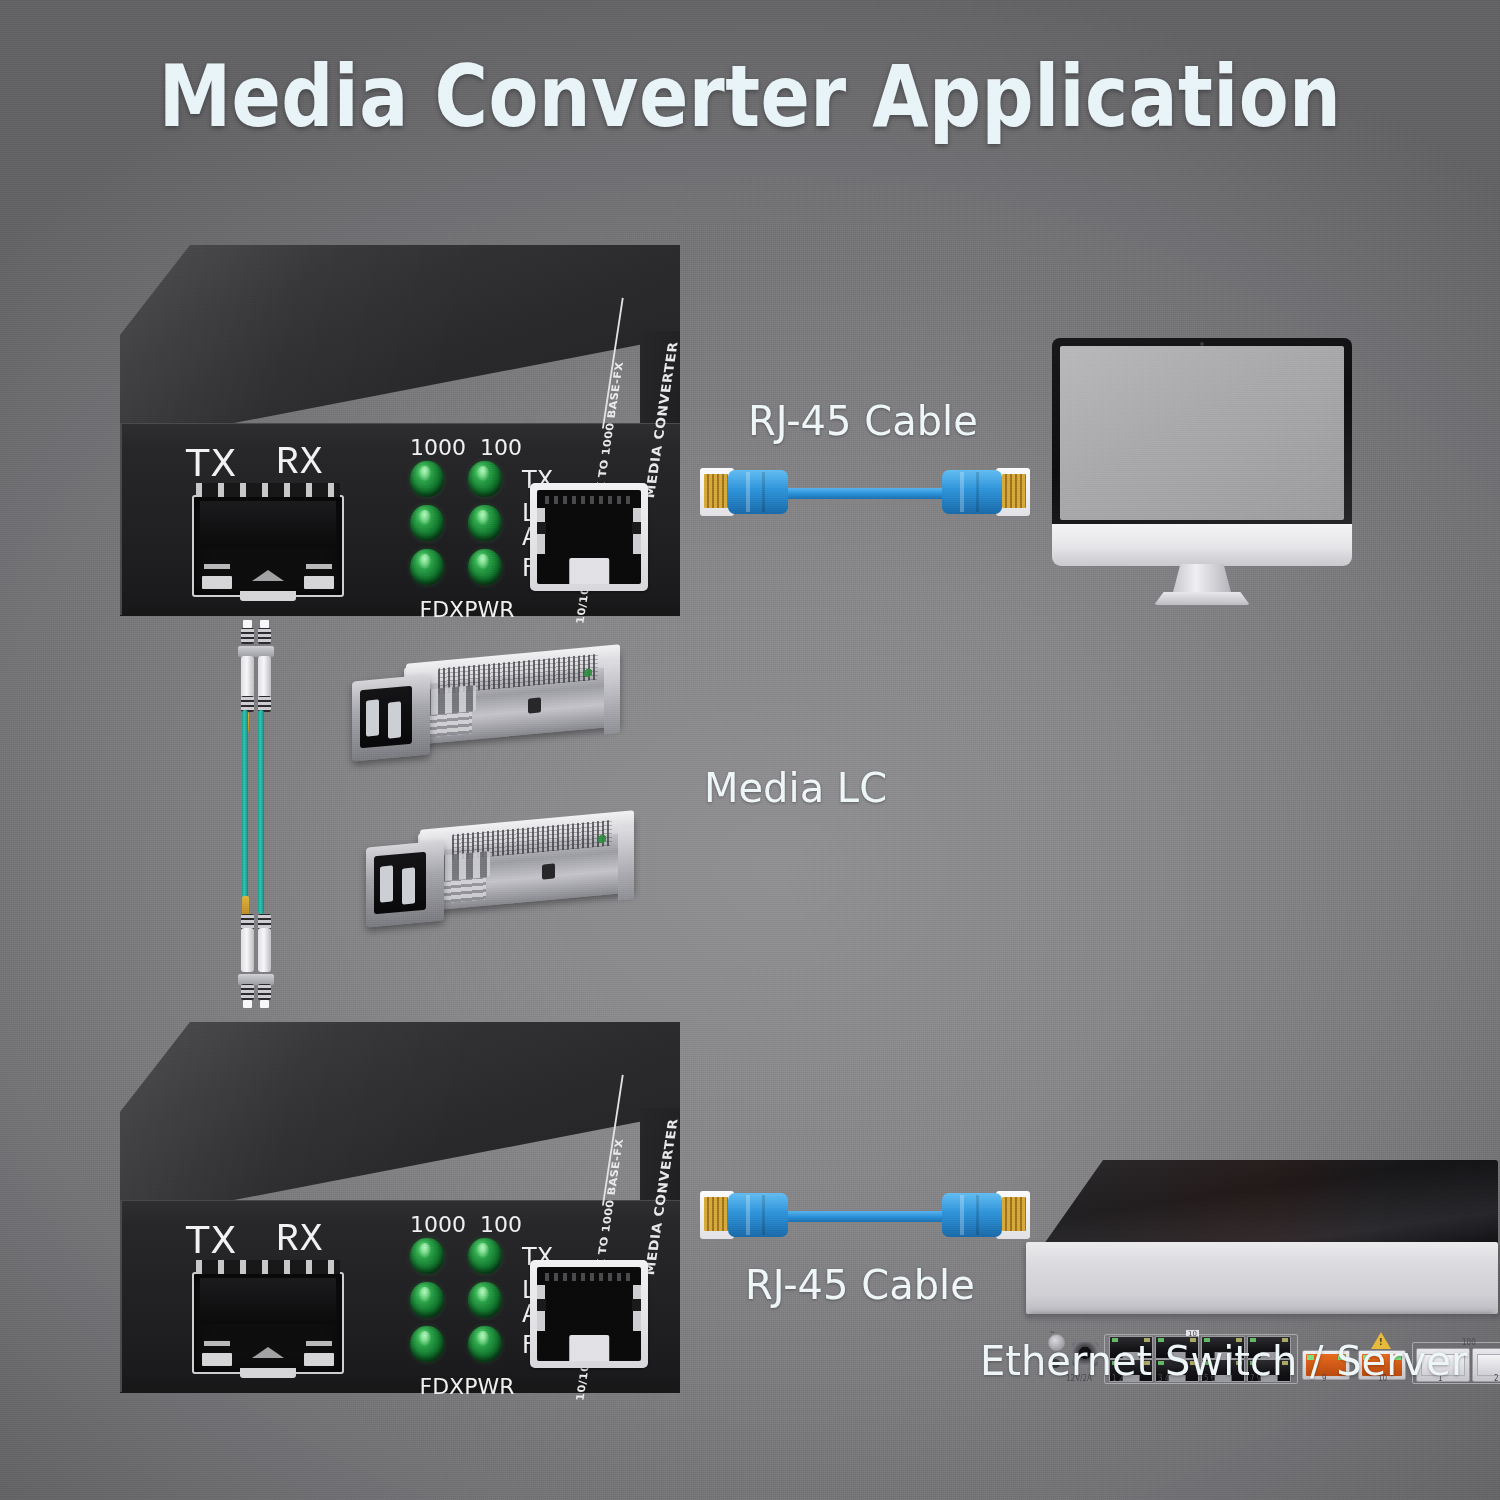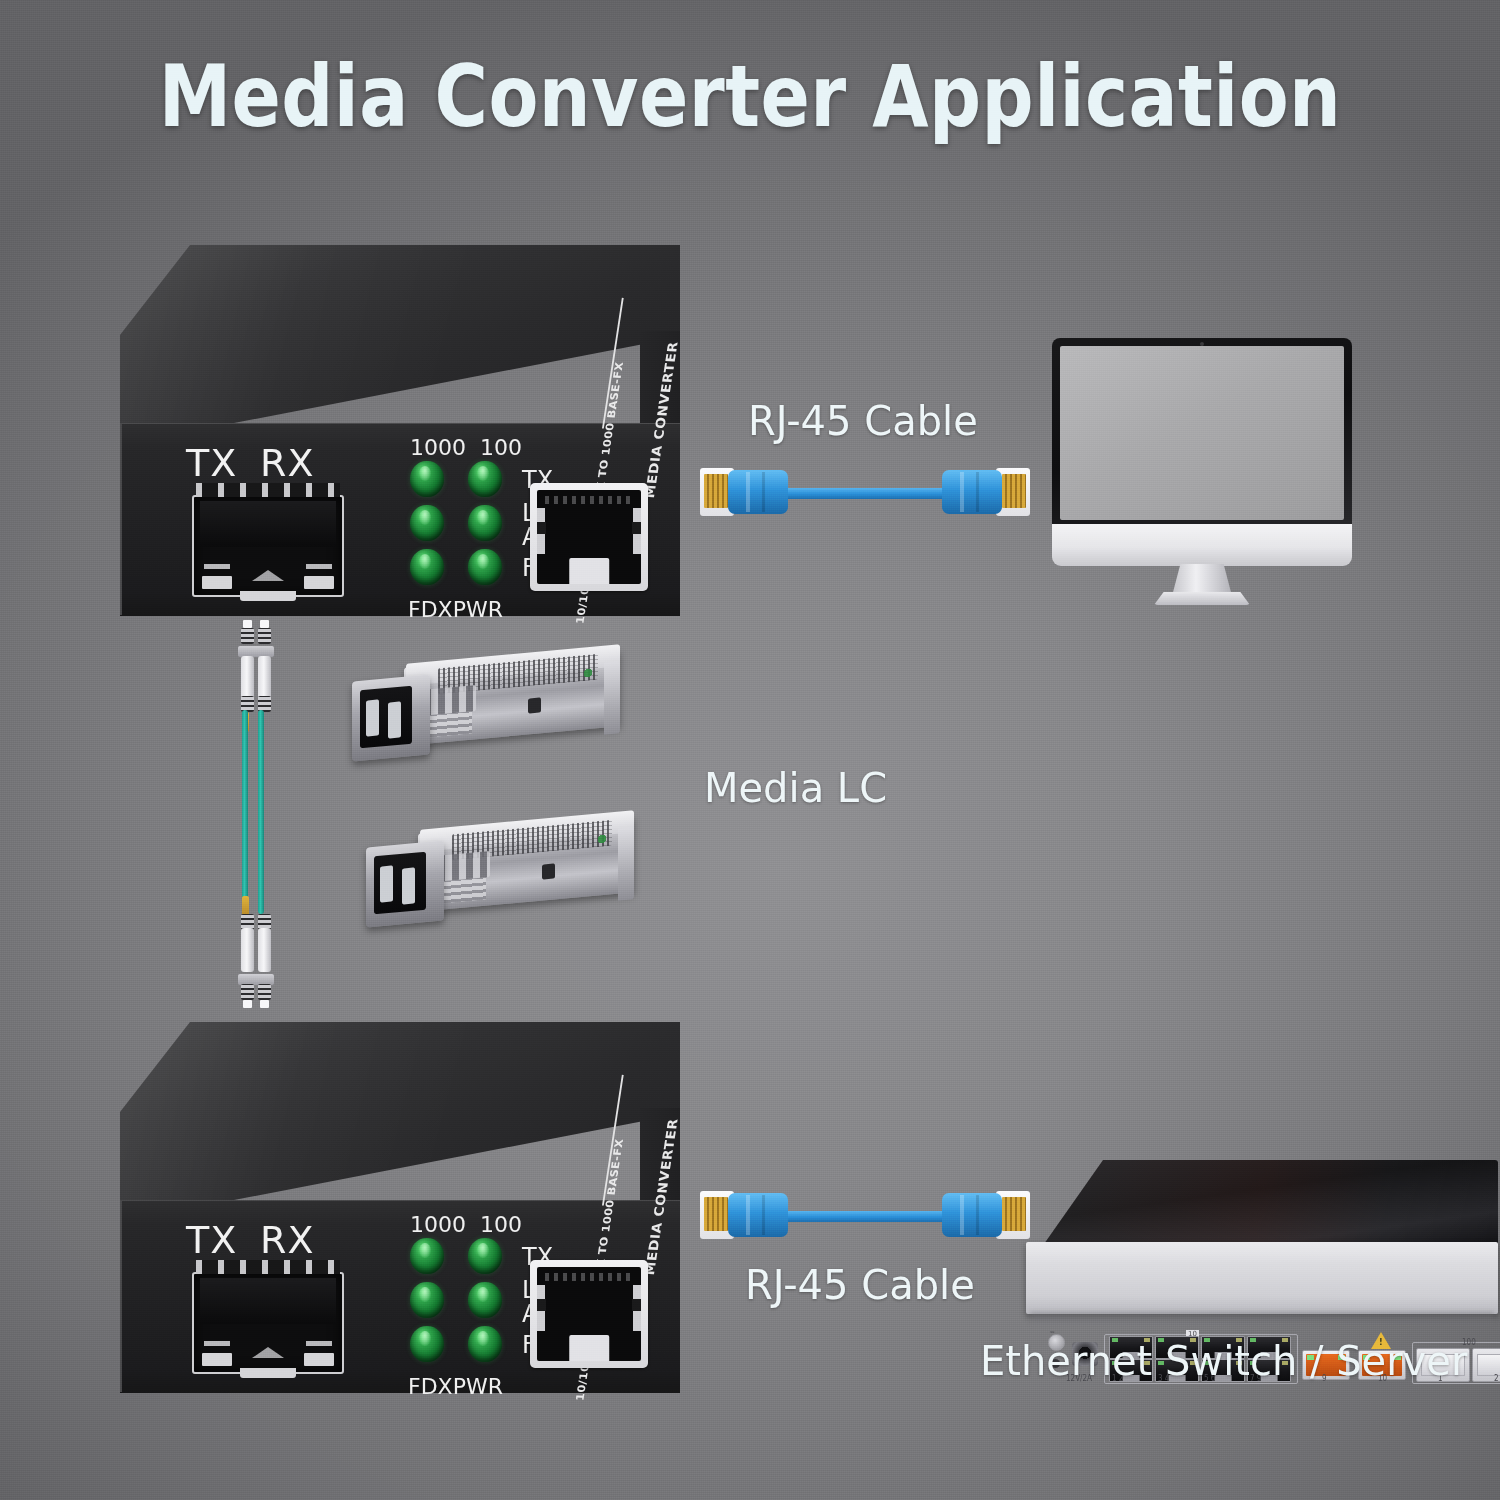--- a/index.html
+++ b/index.html
@@ -94,21 +94,21 @@
     font-weight:bold;font-size:11.5px;letter-spacing:.3px;color:#e9e9ea;
     transform:rotate(-62deg);transform-origin:100% 50%;white-space:nowrap;
   }
 
   
   .mc .txrx{
     position:absolute;top:196px;color:#f2f2f2;font-size:38px;font-weight:400;
     font-family:"DejaVu Sans","Liberation Sans",sans-serif;letter-spacing:1px;
   }
   .mc .txrx.tx{left:66px;}
-  .mc .txrx.rx{left:140px;}
+  .mc .txrx.rx{left:156px;font-family:Liberation Mono, monospace;}
 
   
   .mc .sfpcage{
     position:absolute;left:72px;top:250px;width:148px;height:98px;
     background:#0d0d0e;border:2px solid #cfcfd2;border-radius:3px;
     box-shadow:inset 0 0 14px rgba(0,0,0,.9);
   }
   .mc .sfpcage .fins{
     position:absolute;left:2px;top:-14px;width:144px;height:14px;
     background:repeating-linear-gradient(90deg,#c8c8cb 0 6px, #171718 6px 22px);
@@ -160,21 +160,21 @@
     background:radial-gradient(ellipse at 50% 30%, rgba(210,255,215,.75), rgba(150,255,170,.12) 70%, transparent 100%);
   }
   .mc .ledlabels{
     position:absolute;left:112px;top:20px;color:#f0f0f0;font-size:24px;line-height:1.06;
     font-family:"DejaVu Sans","Liberation Sans",sans-serif;
   }
   .mc .ledlabels div{height:44px;display:flex;align-items:center;}
   .mc .ledlabels div.two{flex-direction:column;align-items:flex-start;justify-content:center;line-height:1.0;}
   .mc .ledftr{
     position:absolute;top:158px;left:-2px;width:118px;
-    display:flex;justify-content:flex-start;
+    display:flex;justify-content:center;
     color:#f0f0f0;font-size:22px;font-family:"DejaVu Sans","Liberation Sans",sans-serif;
   }
 
   
   .mc .rj45{
     position:absolute;left:410px;top:238px;width:118px;height:108px;
     background:linear-gradient(180deg,#f2f2f4,#d8d8dc);
     border-radius:5px;padding:7px;box-sizing:border-box;
     box-shadow:0 1px 3px rgba(0,0,0,.5);
   }

